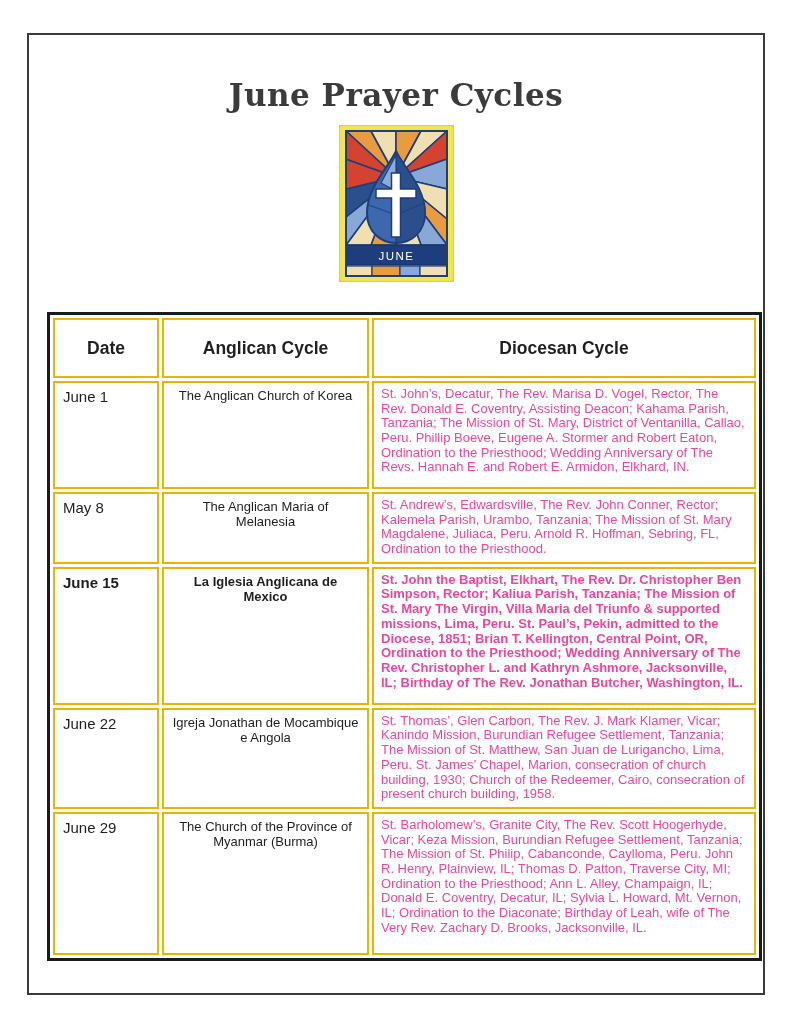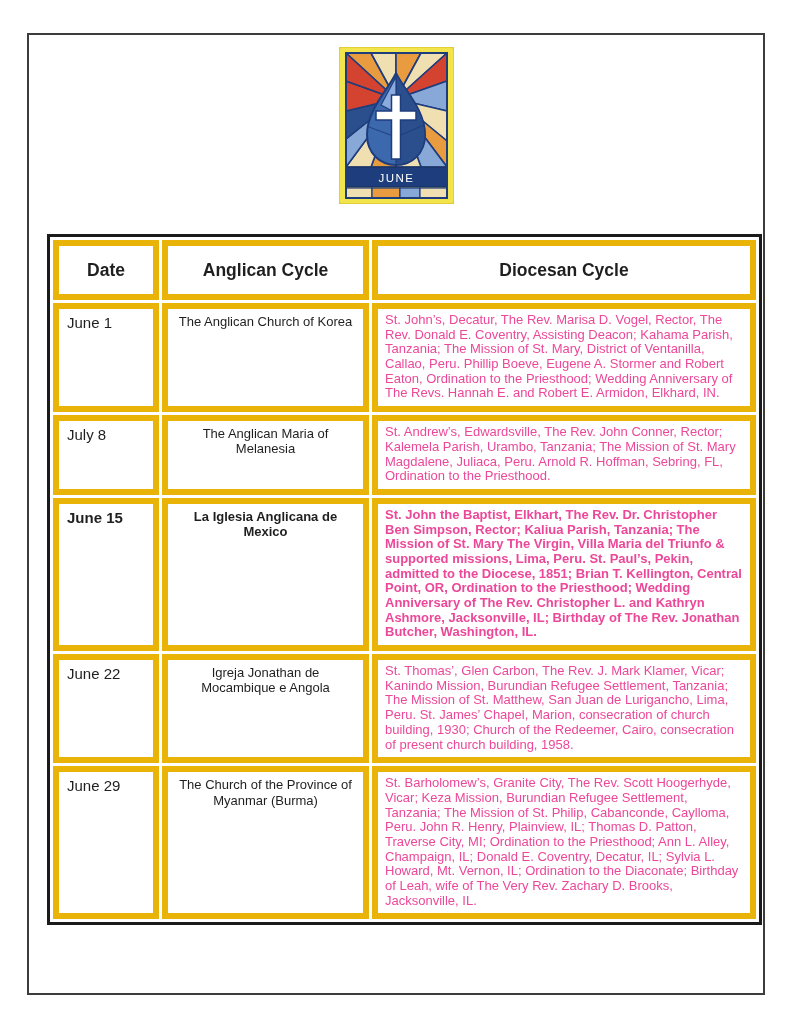--- a/index.html
+++ b/index.html
@@ -36,21 +36,21 @@
   .prayer-table {
     border-collapse: separate;
     border-spacing: 3px;
     border: 3px solid #1b1b1b;
     width: 709px;
     margin: 26px auto 0 18px;
     background: #ffffff;
     table-layout: fixed;
   }
   .prayer-table th, .prayer-table td {
-    border: 6px solid #eab308;
+    border: 2px solid #eab308;
     background: #ffffff;
   }
   .prayer-table th {
     height: 60px;
     vertical-align: middle;
     text-align: center;
     font-size: 17.5px;
     font-weight: bold;
     color: #1f1f1f;
   }
@@ -81,20 +81,21 @@
   tr.row-1 { height: 68px; }
   tr.row-2 { height: 138px; font-weight: bold; }
   tr.row-3 { height: 101px; }
   tr.row-4 { height: 143px; }
 </style>
 </head>
 <body>
 
 <div class="page">
 
+  <h1 class="doc-title">June Prayer Cycles</h1>
 
   <div class="glass-wrap">
     <svg width="115" height="157" viewBox="0 0 115 157" xmlns="http://www.w3.org/2000/svg">
 
       <rect x="0" y="0" width="115" height="157" rx="3" fill="#f2e44c" stroke="#ddc92f" stroke-width="1.5"></rect>
 
       <g stroke="#1e3d7d" stroke-width="1.6" stroke-linejoin="round">
         <polygon points="57,52 7,6 32,6" fill="#e99c3f"></polygon>
         <polygon points="57,52 32,6 57,6" fill="#f0dfb0"></polygon>
         <polygon points="57,52 57,6 82,6" fill="#e99c3f"></polygon>
@@ -149,21 +150,21 @@
         <th>Diocesan Cycle</th>
       </tr>
     </thead>
     <tbody>
       <tr class="row-0">
         <td class="date-cell">June 1</td>
         <td class="anglican-cell">The Anglican Church of Korea</td>
         <td class="diocesan-cell">St. John’s, Decatur, The Rev. Marisa D. Vogel, Rector, The Rev. Donald E. Coventry, Assisting Deacon; Kahama Parish, Tanzania; The Mission of St. Mary, District of Ventanilla, Callao, Peru.  Phillip Boeve, Eugene A. Stormer and Robert Eaton, Ordination to the Priesthood; Wedding Anniversary of The Revs. Hannah E. and Robert E. Armidon, Elkhard, IN.</td>
       </tr>
       <tr class="row-1">
-        <td class="date-cell">July 8</td>
+        <td class="date-cell">May 8</td>
         <td class="anglican-cell">The Anglican Maria of Melanesia</td>
         <td class="diocesan-cell">St. Andrew’s, Edwardsville, The Rev. John Conner, Rector; Kalemela Parish, Urambo, Tanzania; The Mission of St. Mary Magdalene, Juliaca, Peru.  Arnold R. Hoffman, Sebring, FL, Ordination to the Priesthood.</td>
       </tr>
       <tr class="row-2">
         <td class="date-cell">June 15</td>
         <td class="anglican-cell">La Iglesia Anglicana de Mexico</td>
         <td class="diocesan-cell">St. John the Baptist, Elkhart, The Rev. Dr. Christopher Ben Simpson, Rector; Kaliua Parish, Tanzania; The Mission of St. Mary The Virgin, Villa Maria del Triunfo &amp; supported missions, Lima, Peru.  St. Paul’s, Pekin, admitted to the Diocese, 1851; Brian T. Kellington, Central Point, OR, Ordination to the Priesthood; Wedding Anniversary of The Rev. Christopher L. and Kathryn Ashmore, Jacksonville, IL; Birthday of The Rev. Jonathan Butcher, Washington, IL.</td>
       </tr>
       <tr class="row-3">
         <td class="date-cell">June 22</td>

